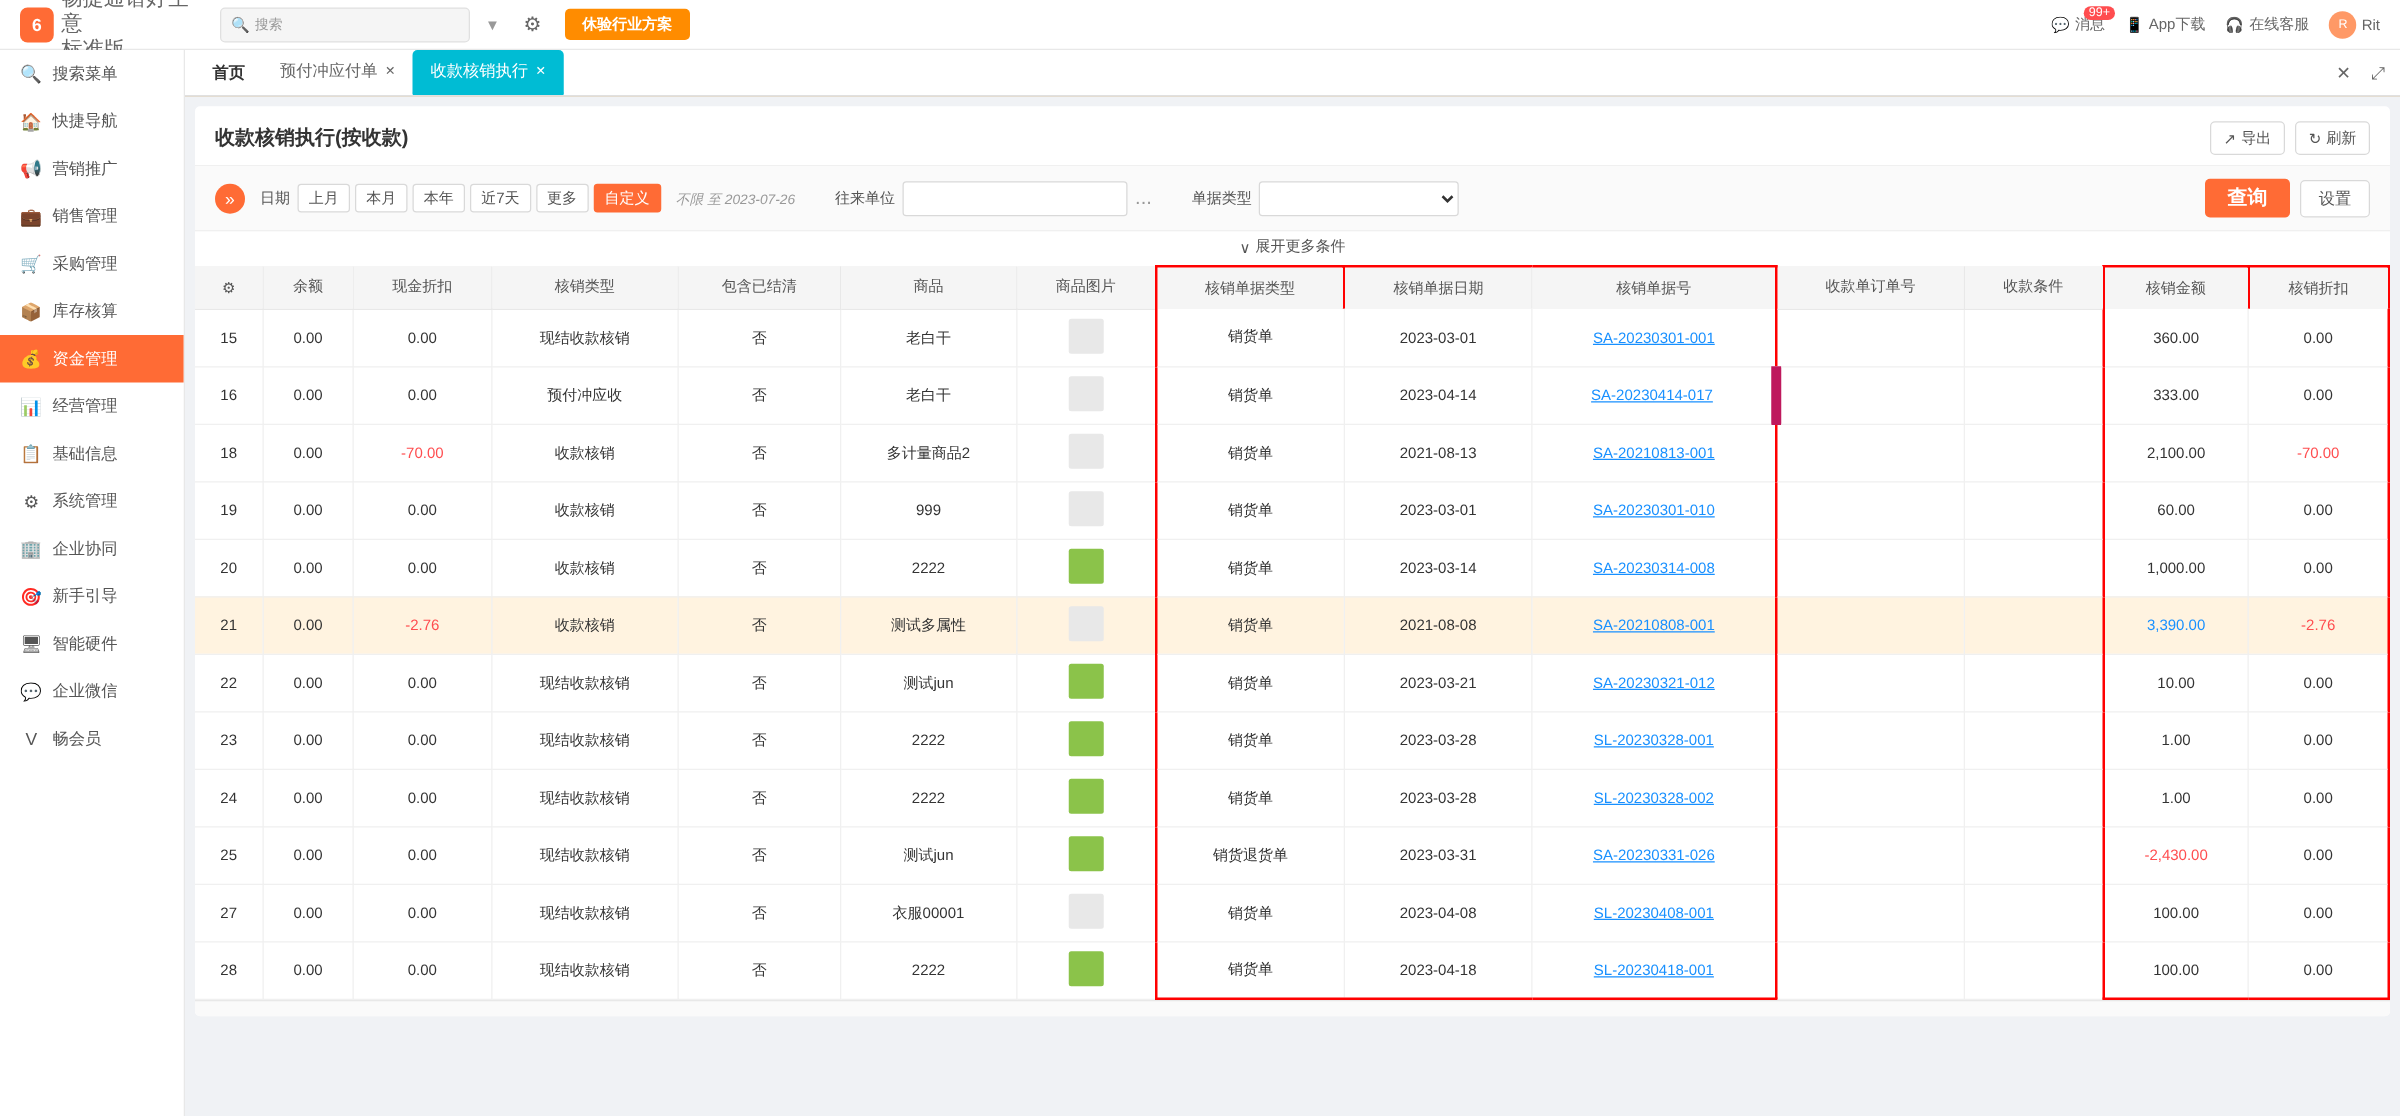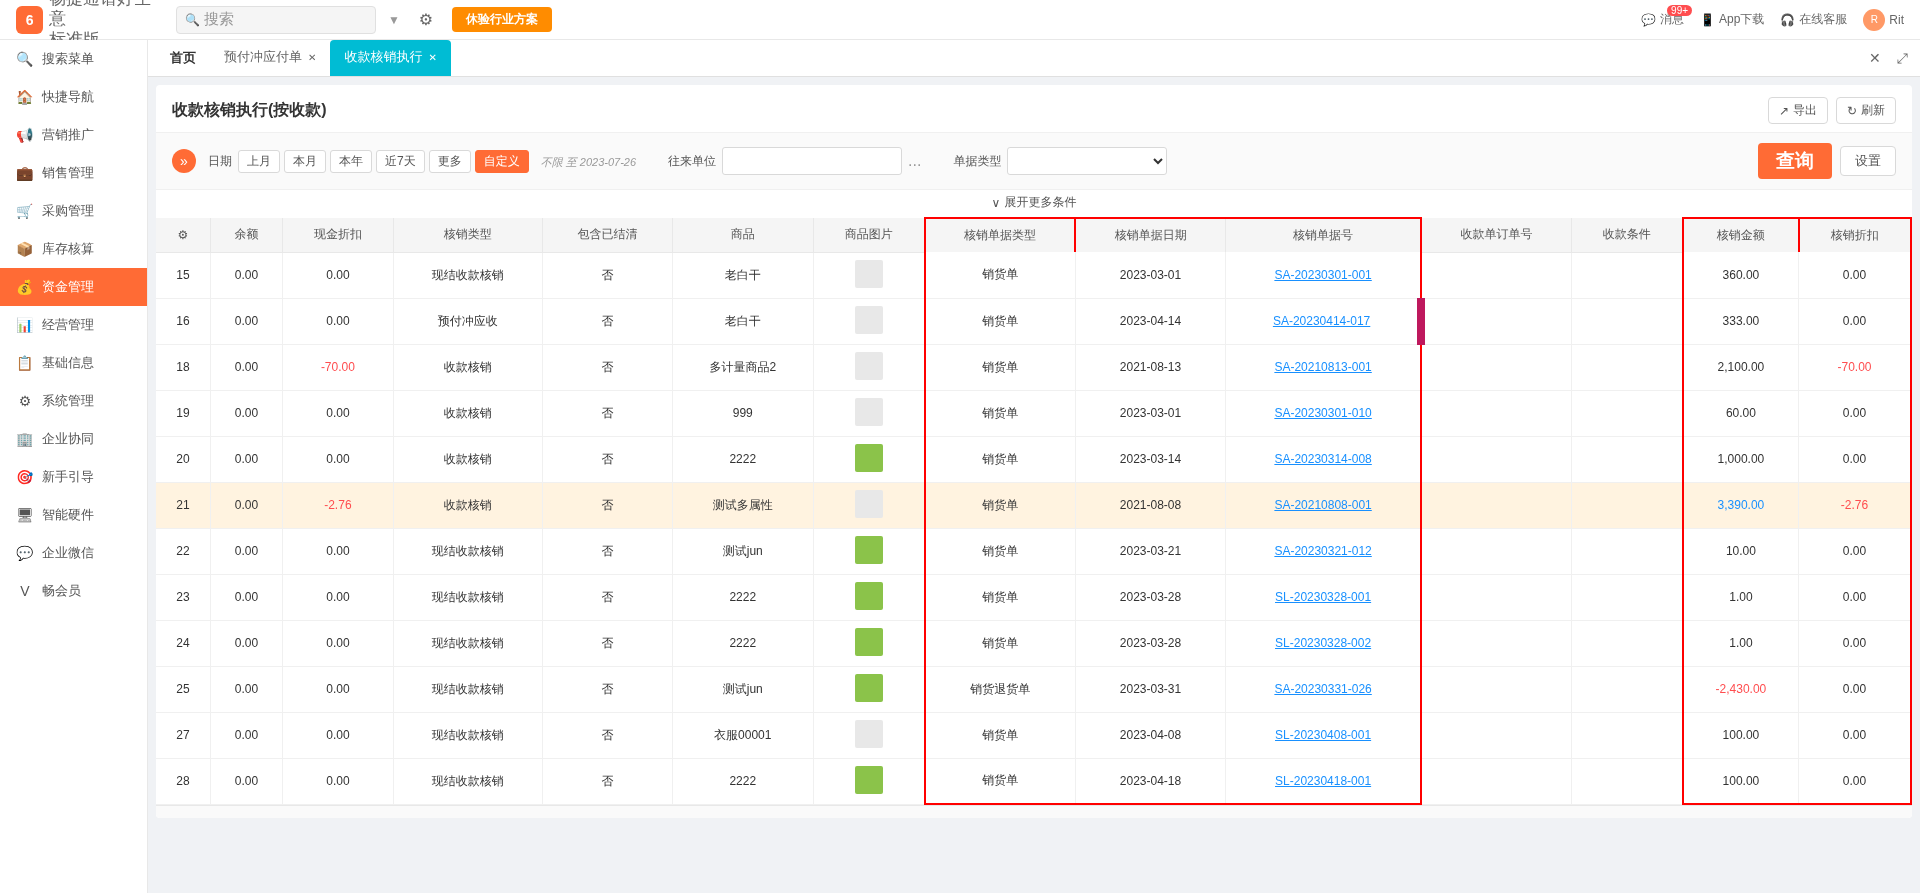--- a/index.html
+++ b/index.html
@@ -56,21 +56,21 @@
     .filter-expand-btn { width: 24px; height: 24px; background: #ff6b35; color: #fff; border-radius: 50%; display: flex; align-items: center; justify-content: center; cursor: pointer; font-size: 14px; flex-shrink: 0; }
     .filter-group { display: flex; align-items: center; gap: 6px; }
     .filter-label { color: #555; font-size: 12px; }
     .filter-date-btns { display: flex; align-items: center; gap: 4px; }
     .filter-date-btn { padding: 2px 8px; border: 1px solid #d9d9d9; border-radius: 3px; cursor: pointer; font-size: 12px; color: #555; background: #fff; }
     .filter-date-btn.custom { background: #ff6b35; color: #fff; border-color: #ff6b35; }
     .filter-date-range { font-size: 11px; color: #999; margin-top: 2px; }
     .filter-input { height: 28px; border: 1px solid #d9d9d9; border-radius: 3px; padding: 0 8px; font-size: 12px; color: #333; min-width: 160px; }
     .filter-select { height: 28px; border: 1px solid #d9d9d9; border-radius: 3px; padding: 0 8px; font-size: 12px; color: #333; min-width: 160px; background: #fff; }
     .filter-dots { color: #999; font-size: 16px; }
-    .query-btn { background: #ff6b35; color: #fff; border: none; border-radius: 4px; padding: 5px 18px; font-size: 19px; cursor: pointer; font-weight: bold; }
+    .query-btn { background: #ff6b35; color: #fff; border: none; border-radius: 4px; padding: 5px 18px; font-size: 16px; cursor: pointer; font-weight: bold; }
     .setting-btn { background: #fff; color: #555; border: 1px solid #d9d9d9; border-radius: 4px; padding: 5px 14px; font-size: 13px; cursor: pointer; }
 
     
     .table-container { overflow-x: auto; padding: 0; position: relative; }
     table { width: 100%; border-collapse: collapse; font-size: 12px; }
     thead tr { background: #f5f5f5; }
     th { padding: 8px 10px; text-align: center; font-weight: normal; color: #555; border-bottom: 1px solid #e8e8e8; border-right: 1px solid #e8e8e8; white-space: nowrap; position: sticky; top: 0; background: #f5f5f5; z-index: 1; }
     td { padding: 7px 10px; text-align: center; border-bottom: 1px solid #f0f0f0; border-right: 1px solid #f0f0f0; white-space: nowrap; color: #333; }
     tr.highlighted td { background: #fff3e0; }
     .link-text { color: #1890ff; text-decoration: underline; cursor: pointer; }
@@ -93,21 +93,21 @@
 <div class="top-bar">
   <div class="top-bar-logo">
     <div class="logo-icon">6</div>
     <div class="logo-text">
       <div>畅捷通谱好生意</div>
       <div>标准版</div>
     </div>
   </div>
   <div class="top-bar-search">
     <span>🔍</span>
-    <span style="margin-left:4px;font-size:15px;">搜索</span>
+    <span style="margin-left:4px;font-size:11px;">搜索</span>
   </div>
   <span class="top-bar-arrow">▼</span>
   <div class="top-bar-gear">⚙</div>
   <button class="industry-btn">休验行业方案</button>
   <div class="top-bar-right">
     <div class="top-bar-msg">
       <span>💬</span>
       <span>消息</span>
       <span class="badge">99+</span>
     </div>

